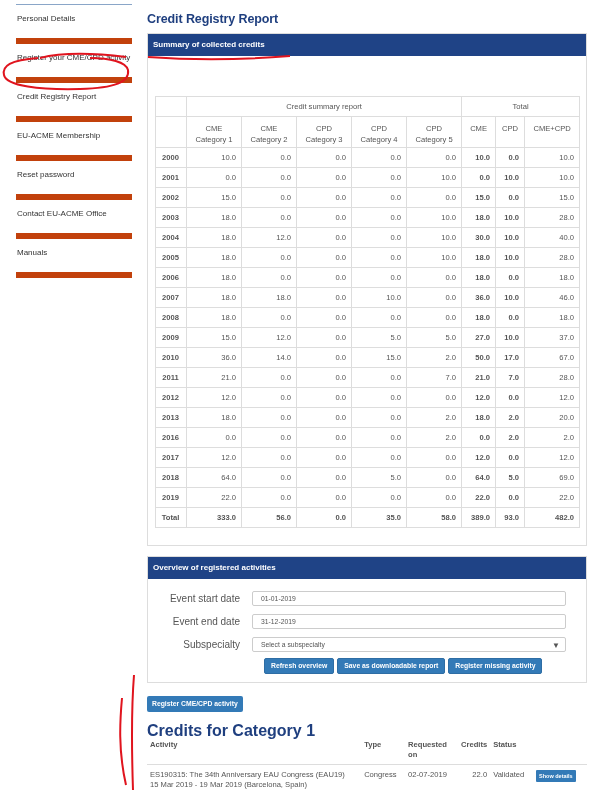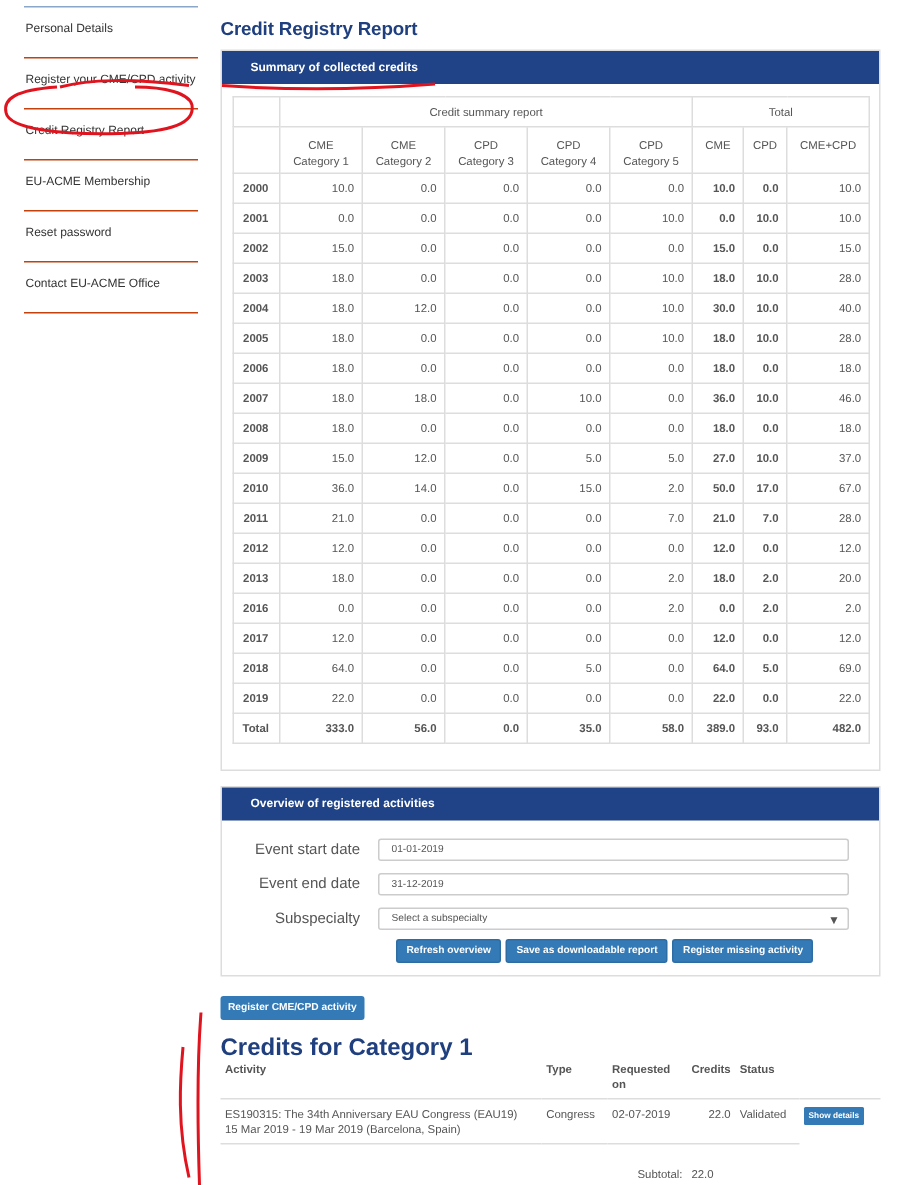--- a/index.html
+++ b/index.html
@@ -2,29 +2,29 @@
 <html><head>
 <meta charset="utf-8">
 <style>
   * { box-sizing: border-box; margin: 0; padding: 0; }
   html, body { width: 607px; height: 790px; overflow: hidden; background: #ffffff; }
   body { font-family: "Liberation Sans", sans-serif; color: #555; position: relative; }
 
   
   .sidebar { position: absolute; left: 16px; top: 4px; width: 116px; }
   .sidebar .divider { height: 1px; background: #8aa6c8; }
-  .side-item { display: block; font-size: 8px; color: #333; padding: 9px 0 24px 1px; height: 27px; line-height: 10px; white-space: nowrap; border-bottom: 1px solid #c2410c; cursor: pointer; }
+  .side-item { display: block; font-size: 8px; color: #333; padding: 9px 0 24px 1px; height: 27px; line-height: 10px; white-space: nowrap; border-bottom: 6px solid #c2410c; cursor: pointer; }
 
   
   .main { position: absolute; left: 147px; top: 0; width: 440px; }
   .page-title { font-size: 12.5px; font-weight: bold; color: #1f3f7f; margin-top: 12px; height: 20px; letter-spacing: -0.1px; }
 
   .panel { border: 1px solid #ddd; margin-top: 1px; }
-  .panel-head { background: #1f4386; color: #fff; font-size: 8px; font-weight: bold; height: 22px; line-height: 22px; padding-left: 19px; }
-  .panel-body { padding: 8px 7px 17px 7px; }
+  .panel-head { background: #1f4386; color: #fff; font-size: 8px; font-weight: bold; height: 22px; line-height: 22px; padding-left: 5px; }
+  .panel-body { padding: 8px 7px 17px 7px; margin-top: 32px; }
 
   table.summary { border-collapse: collapse; width: 424px; font-size: 7.6px; color: #555; table-layout: fixed; }
   table.summary td, table.summary th { border: 1px solid #ddd; height: 20px; font-weight: normal; }
   table.summary th { text-align: center; vertical-align: middle; color: #555; }
   table.summary tr.h1 th { height: 20px; }
   table.summary tr.h2 th { height: 31px; vertical-align: top; padding-top: 6px; line-height: 11px; }
   table.summary td { text-align: right; padding-right: 5px; }
   table.summary td.year { text-align: center; padding-left: 4px; font-weight: bold; color: #555; }
   table.summary td.bold { font-weight: bold; }
   table.summary tr.total td { font-weight: bold; }
@@ -54,20 +54,21 @@
 <body>
 
 <nav class="sidebar">
   <div class="divider"></div>
   <a class="side-item">Personal Details</a>
   <a class="side-item">Register your CME/CPD activity</a>
   <a class="side-item">Credit Registry Report</a>
   <a class="side-item">EU-ACME Membership</a>
   <a class="side-item">Reset password</a>
   <a class="side-item">Contact EU-ACME Office</a>
+  <a class="side-item">Manuals</a>
 </nav>
 
 <main class="main">
   <h1 class="page-title">Credit Registry Report</h1>
 
   <section class="panel">
     <div class="panel-head">Summary of collected credits</div>
     <div class="panel-body">
       <table class="summary">
         <colgroup>

